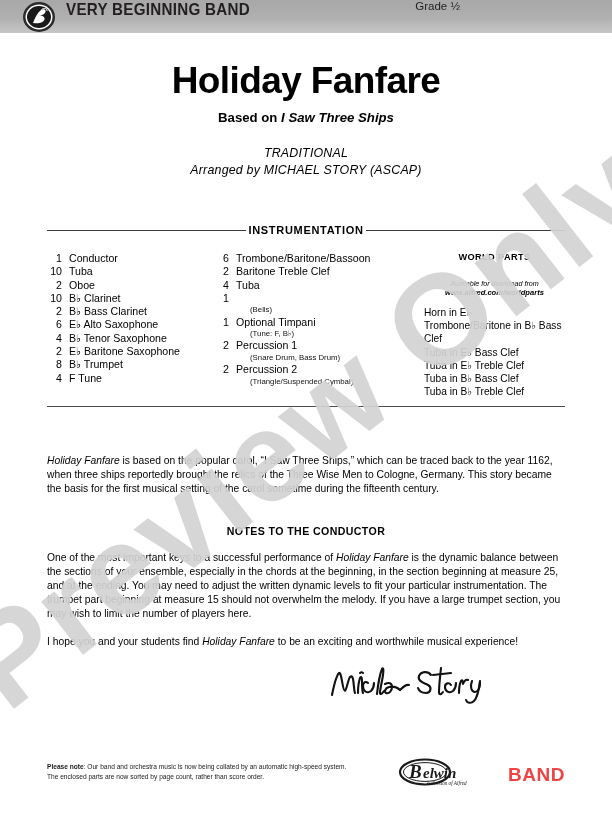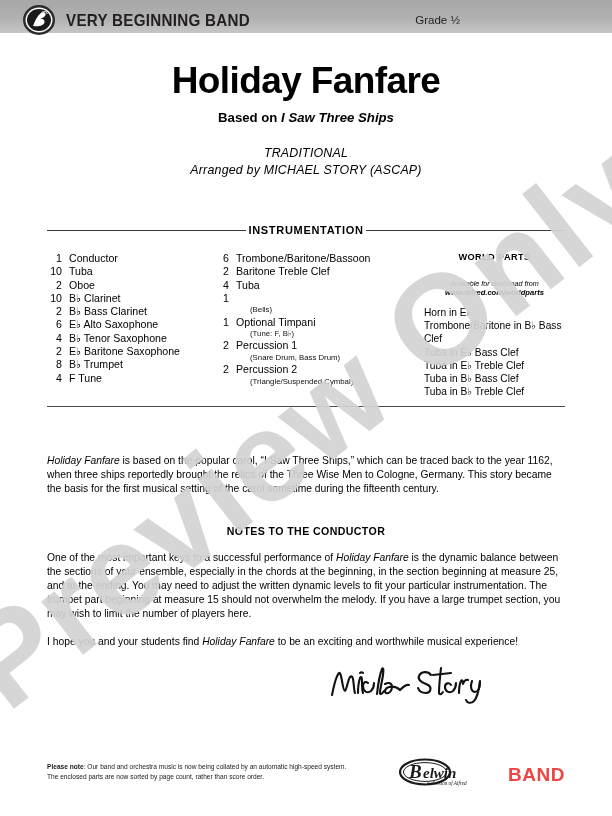--- a/index.html
+++ b/index.html
@@ -44,21 +44,21 @@
     left: 0; top: 0;
     width: 612px; height: 33px;
     background: linear-gradient(to bottom, #a8a8a8 0%, #b0b0b0 55%, #c6c6c6 100%);
     z-index: 2;
   }
   .header-row {
     position: absolute;
     left: 0; top: 0;
     width: 488px; height: 40px;
     display: flex;
-    align-items: center;
+    align-items: flex-start;
     z-index: 3;
   }
   .belwin-mark {
     position: relative;
     width: 34px; height: 34px;
     margin-left: 22px;
     flex: 0 0 auto;
   }
   .header-title {
     font-size: 16.5px;

